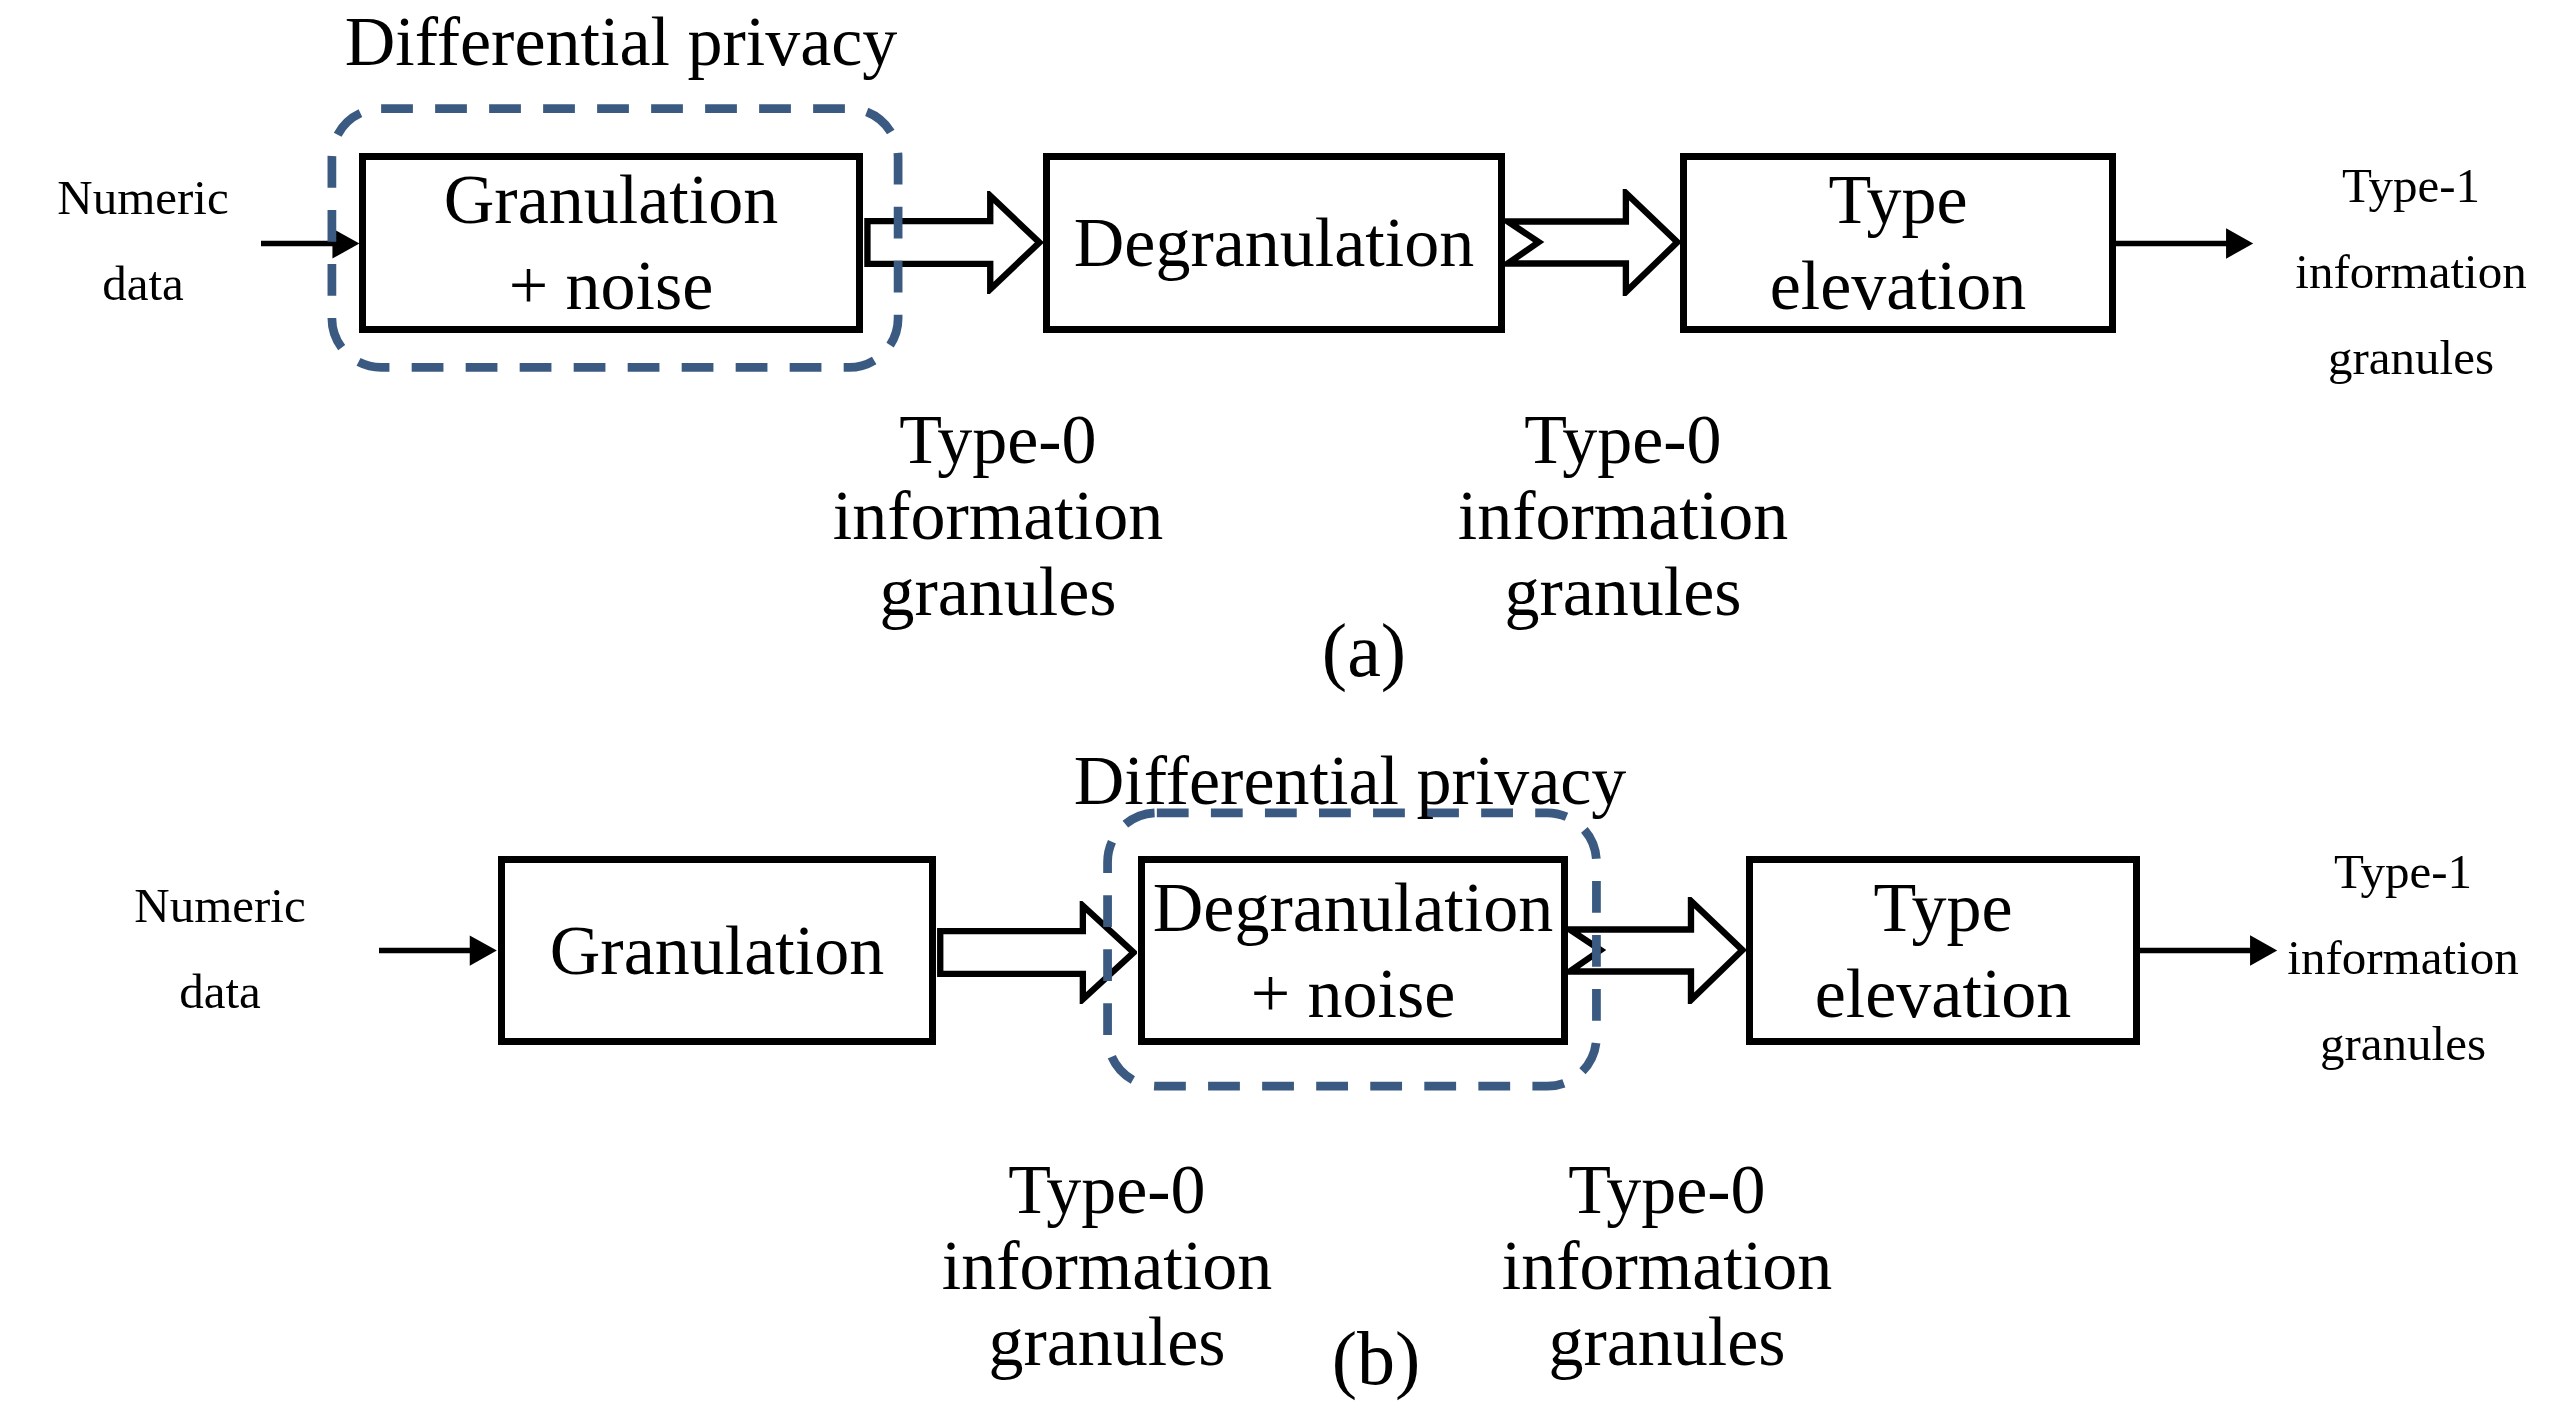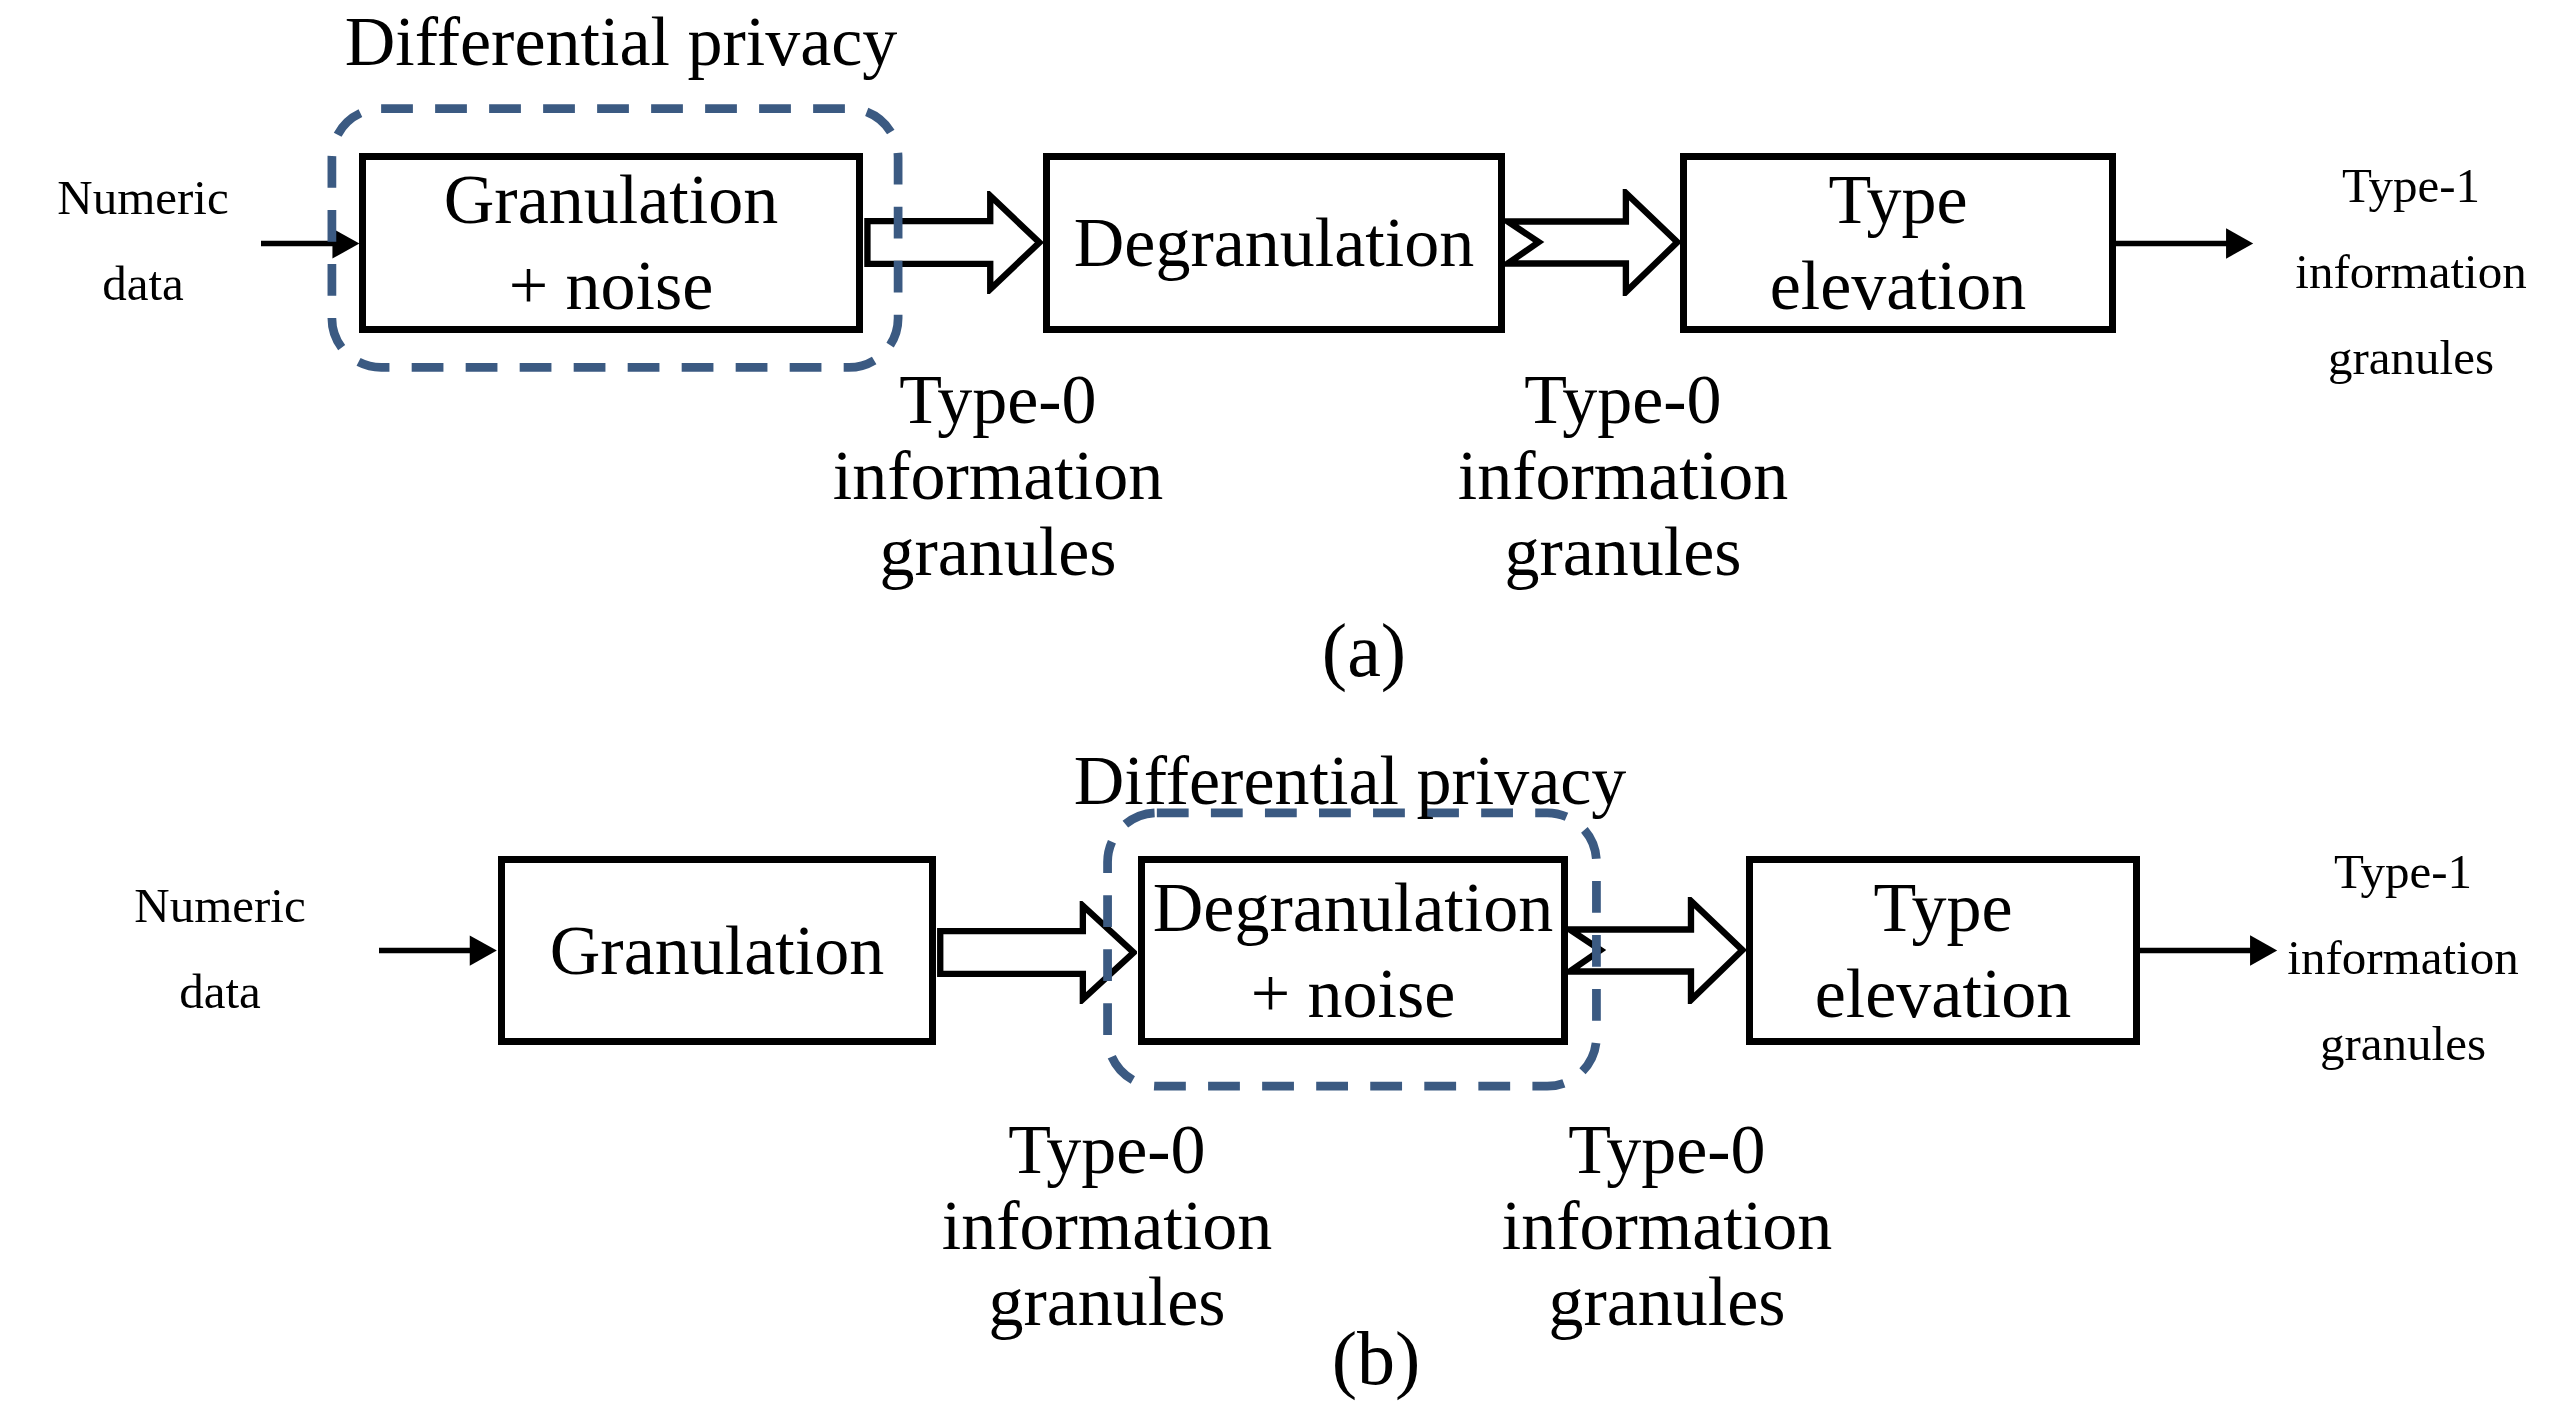--- a/index.html
+++ b/index.html
@@ -1,21 +1,21 @@
 <!DOCTYPE html>
 <html style="font-size:12.7px"><head>
 <meta charset="utf-8">
 <style>
   html,body{margin:0;padding:0;background:#fff;}
   .canvas{position:relative;width:2576px;height:1413px;background:#ffffff;overflow:hidden;
           font-family:"Liberation Serif","DejaVu Serif",serif;color:#000;}
   .cx{transform:translateX(-50%);}
   .txt{position:absolute;text-align:center;white-space:nowrap;z-index:4;}
   .lbl{font-size:49px;line-height:86px;}
-  .sub{font-size:70px;line-height:76px;}
+  .sub{font-size:70px;line-height:76px;margin-top:40px;}
   .dp{font-size:70px;line-height:80px;}
   .cap{font-size:76px;line-height:88px;}
   .box{position:absolute;box-sizing:border-box;border:7.2px solid #000;background:#fff;
        display:flex;flex-direction:column;justify-content:center;align-items:center;
        text-align:center;font-size:70px;line-height:86px;z-index:3;}
   svg.arrow{position:absolute;z-index:1;}
   svg.dashed{position:absolute;z-index:2;}
   .blk{fill:#ffffff;stroke:#000000;stroke-width:8;stroke-linejoin:miter;}
   .ln{stroke:#000000;stroke-width:7;}
   .hd{fill:#000000;}

